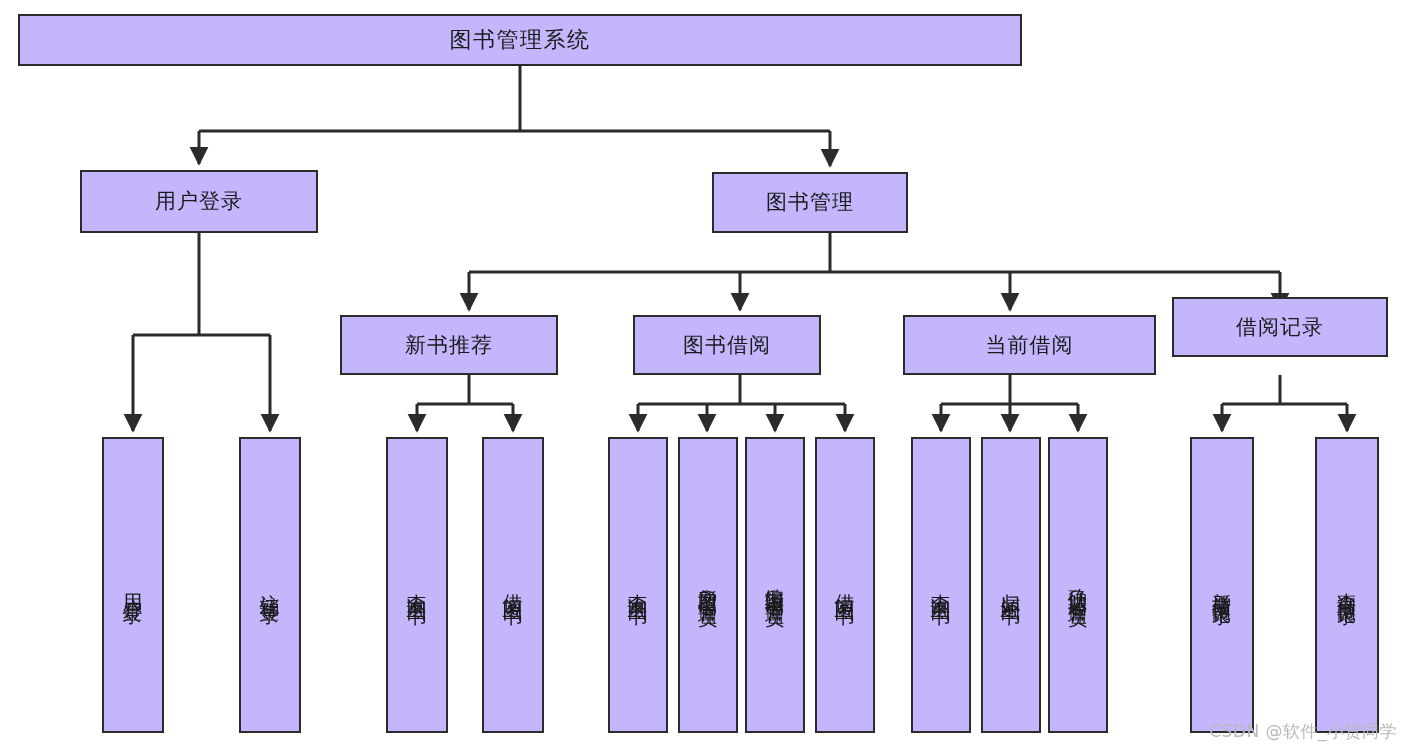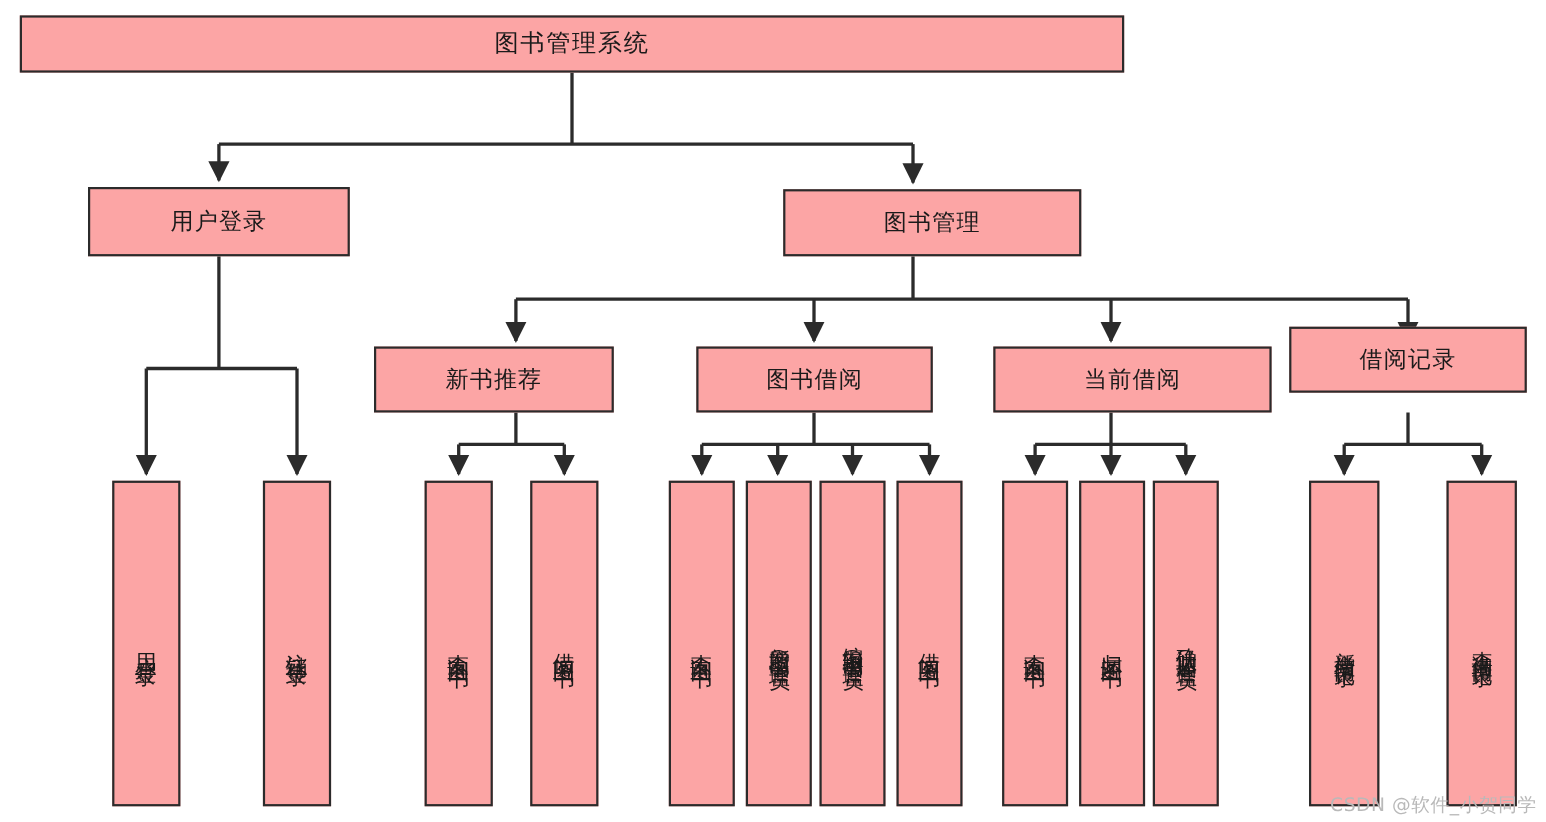--- a/index.html
+++ b/index.html
@@ -23,21 +23,21 @@
     left: 0;
     top: 0;
     width: 1405px;
     height: 747px;
     pointer-events: none;
   }
   .node {
     position: absolute;
     box-sizing: border-box;
     border: 2px solid #2b2b2b;
-    background: #fca5a5;
+    background: #c4b5fd;
     display: flex;
     align-items: center;
     justify-content: center;
     color: #1a1a1a;
     font-weight: 500;
   }
   .node .label {
     display: block;
     text-align: center;
     line-height: 1.15;
@@ -137,29 +137,29 @@
   </svg>
 
   <div class="node h root" style="left:18px; top:14px; width:1004px; height:52px;">
     <span class="label">图书管理系统</span>
   </div>
 
   <div class="node h" style="left:80px; top:170px; width:238px; height:63px;">
     <span class="label">用户登录</span>
   </div>
 
-  <div class="node h" style="left:712px; top:172px; width:271px; height:61px;">
+  <div class="node h" style="left:712px; top:172px; width:196px; height:61px;">
     <span class="label">图书管理</span>
   </div>
 
   <div class="node h" style="left:340px; top:315px; width:218px; height:60px;">
     <span class="label">新书推荐</span>
   </div>
 
-  <div class="node h" style="left:633px; top:315px; width:215px; height:60px;">
+  <div class="node h" style="left:633px; top:315px; width:188px; height:60px;">
     <span class="label">图书借阅</span>
   </div>
 
   <div class="node h" style="left:903px; top:315px; width:253px; height:60px;">
     <span class="label">当前借阅</span>
   </div>
 
   <div class="node h" style="left:1172px; top:297px; width:216px; height:60px;">
     <span class="label">借阅记录</span>
   </div>

